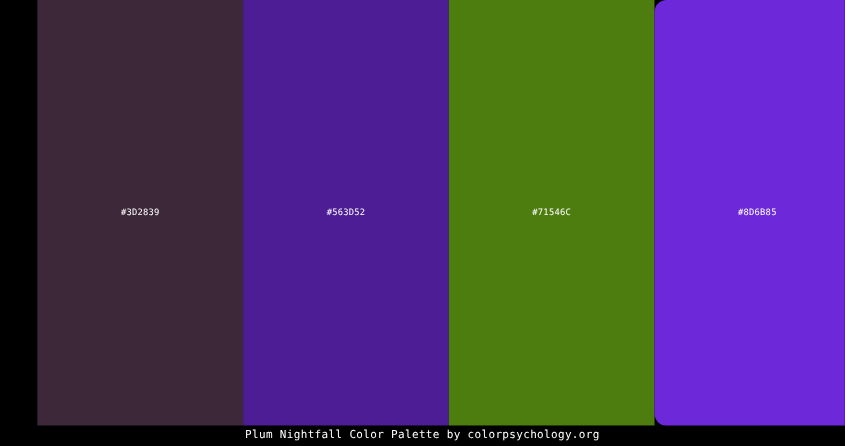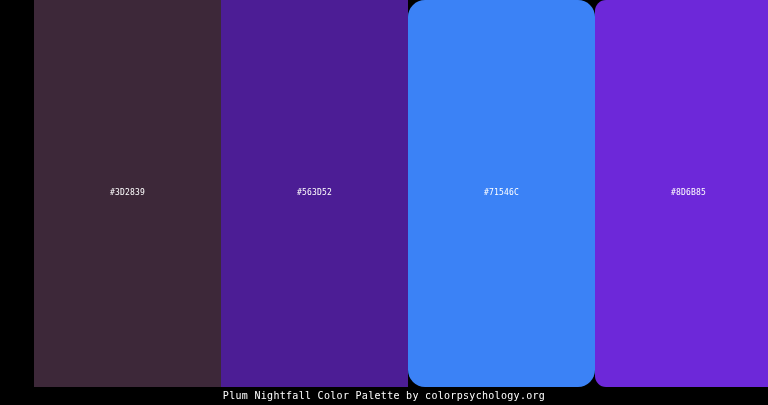--- a/index.html
+++ b/index.html
@@ -75,21 +75,21 @@
   <div id="swatch-strip">
 
     <div class="swatch" style="background-color: rgb(61, 40, 57);">
       <div class="swatch-label">#3D2839</div>
     </div>
 
     <div class="swatch" style="background-color: #4c1d95;">
       <div class="swatch-label">#563D52</div>
     </div>
 
-    <div class="swatch" style="background-color: #3b82f6; border-radius: 17px;">
+    <div class="swatch" style="background-color: #4d7c0f;">
       <div class="swatch-label">#71546C</div>
     </div>
 
     <div class="swatch" style="background-color: #6d28d9; border-radius: 11px;">
       <div class="swatch-label">#8D6B85</div>
     </div>
 
   </div>
 
   <div id="footer-bar" style="background-color: rgb(0, 0, 0);">

